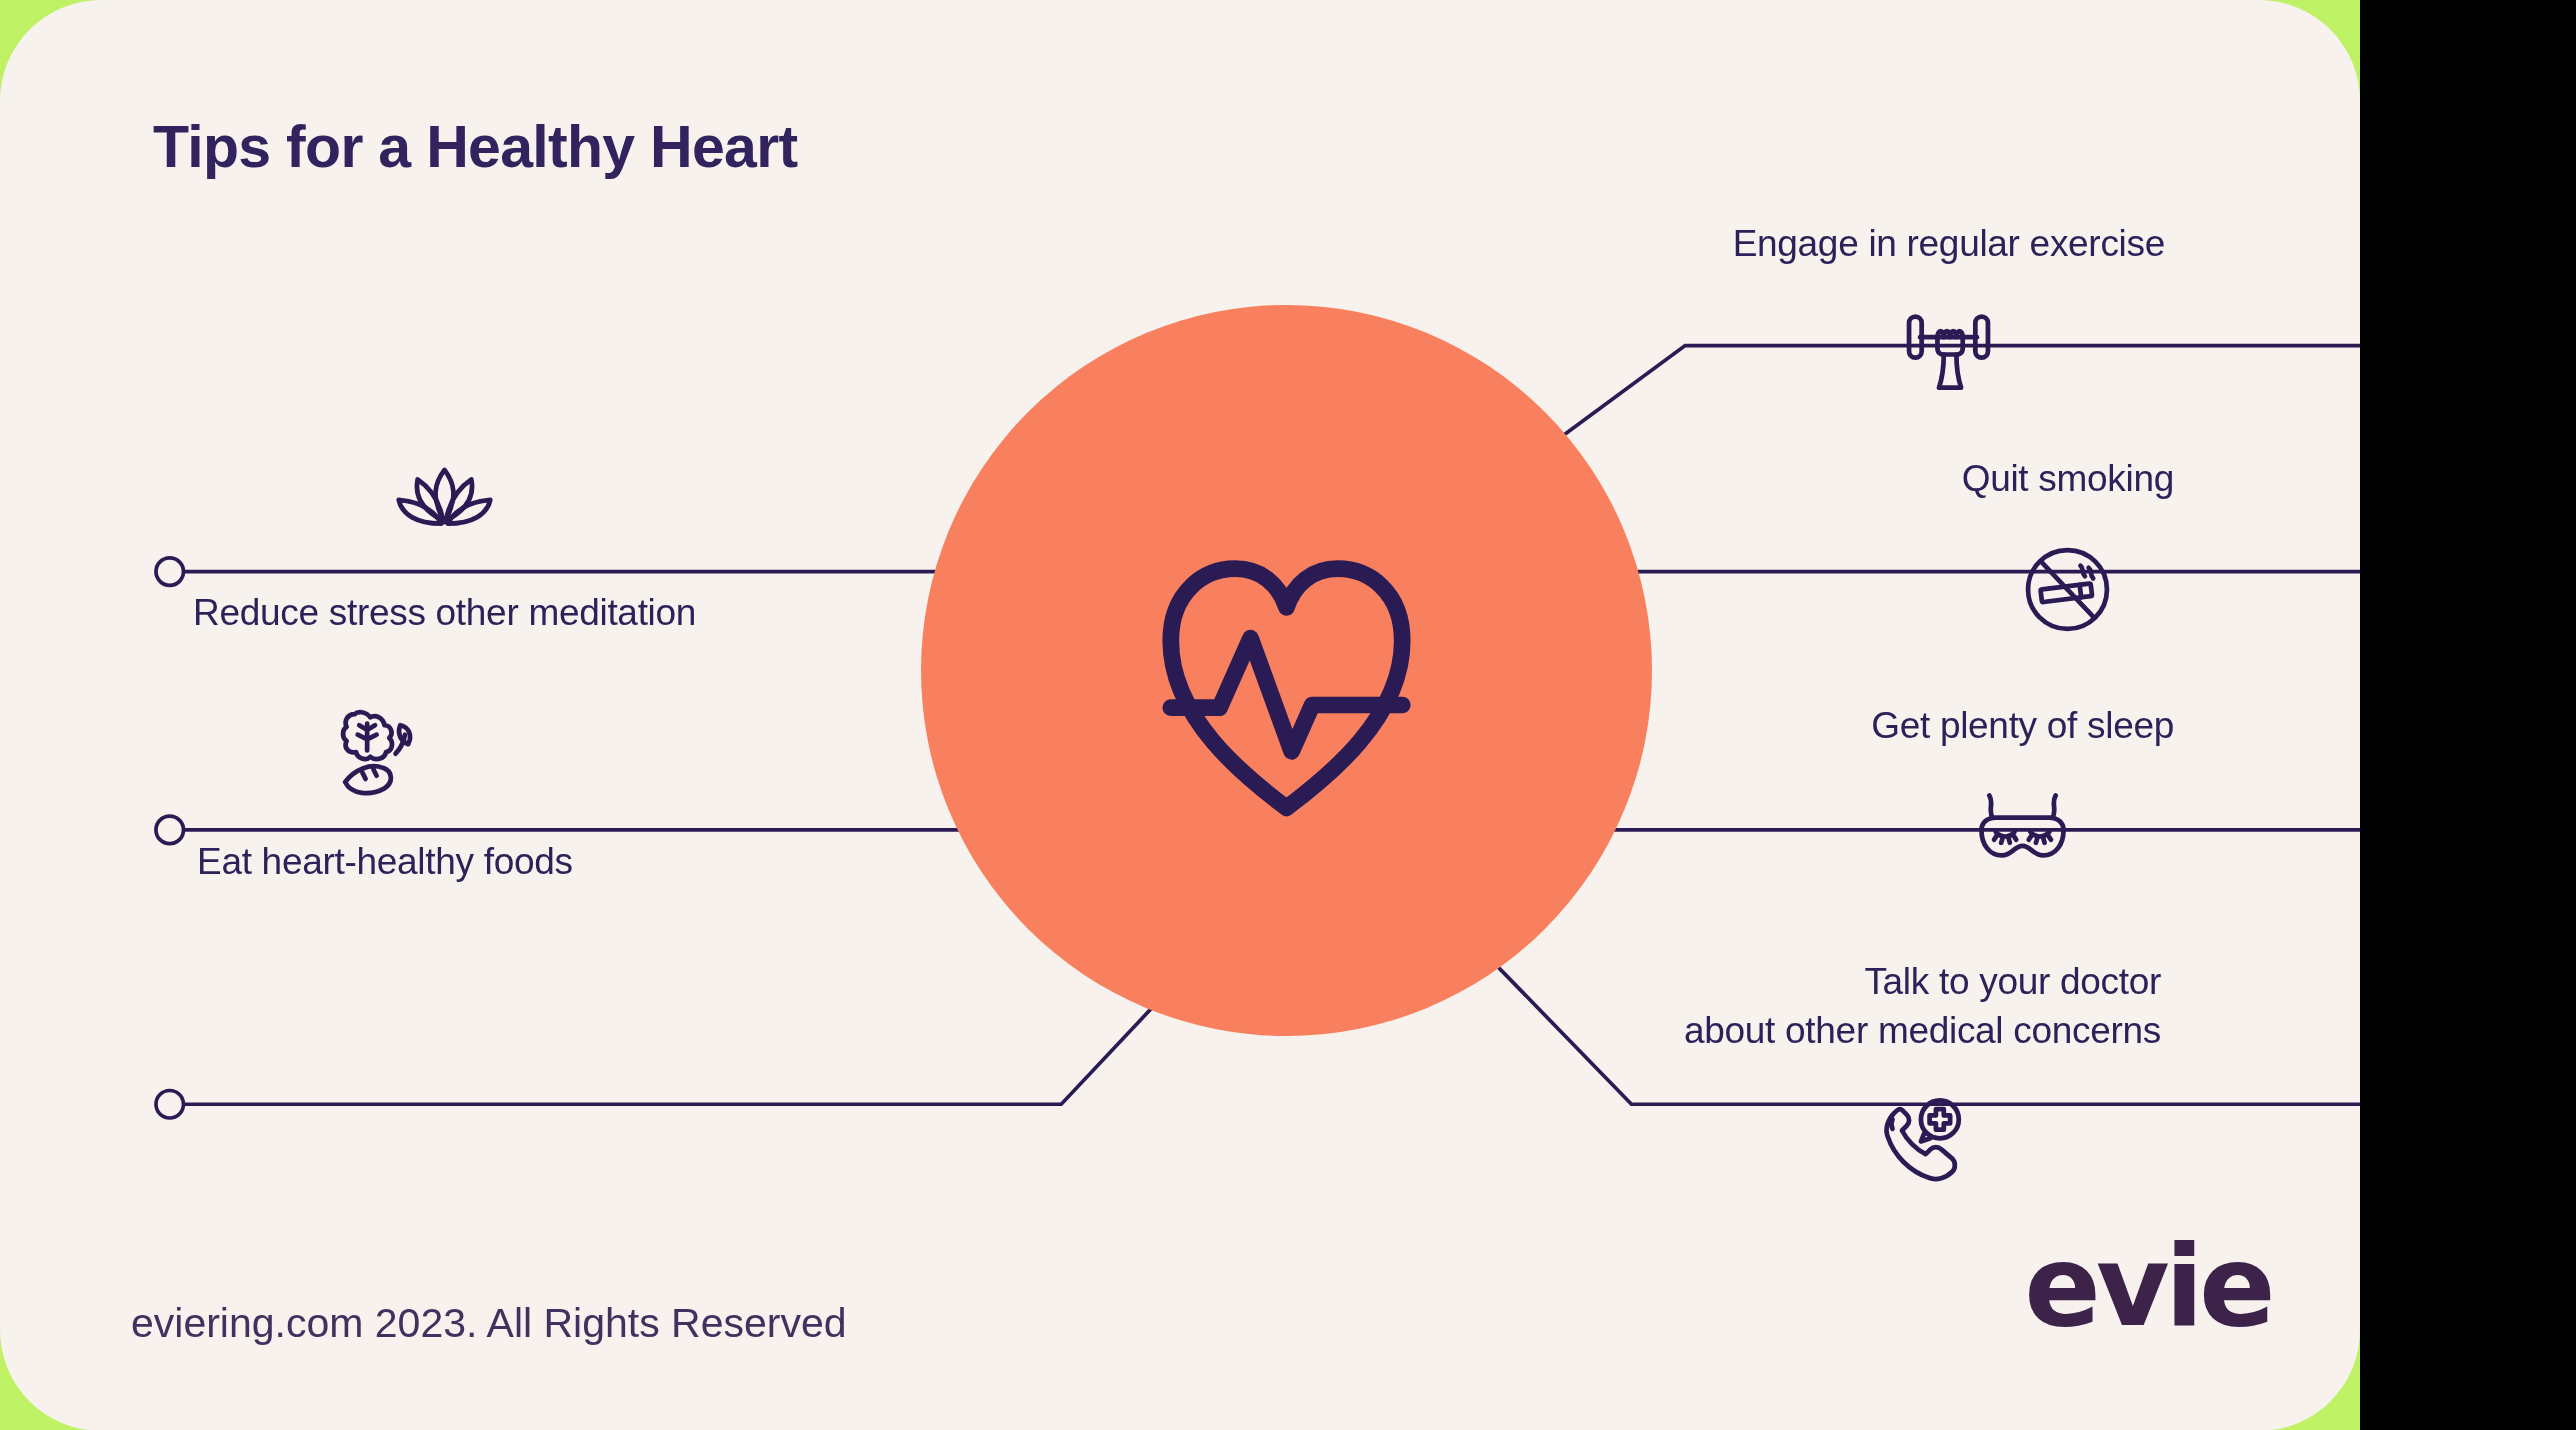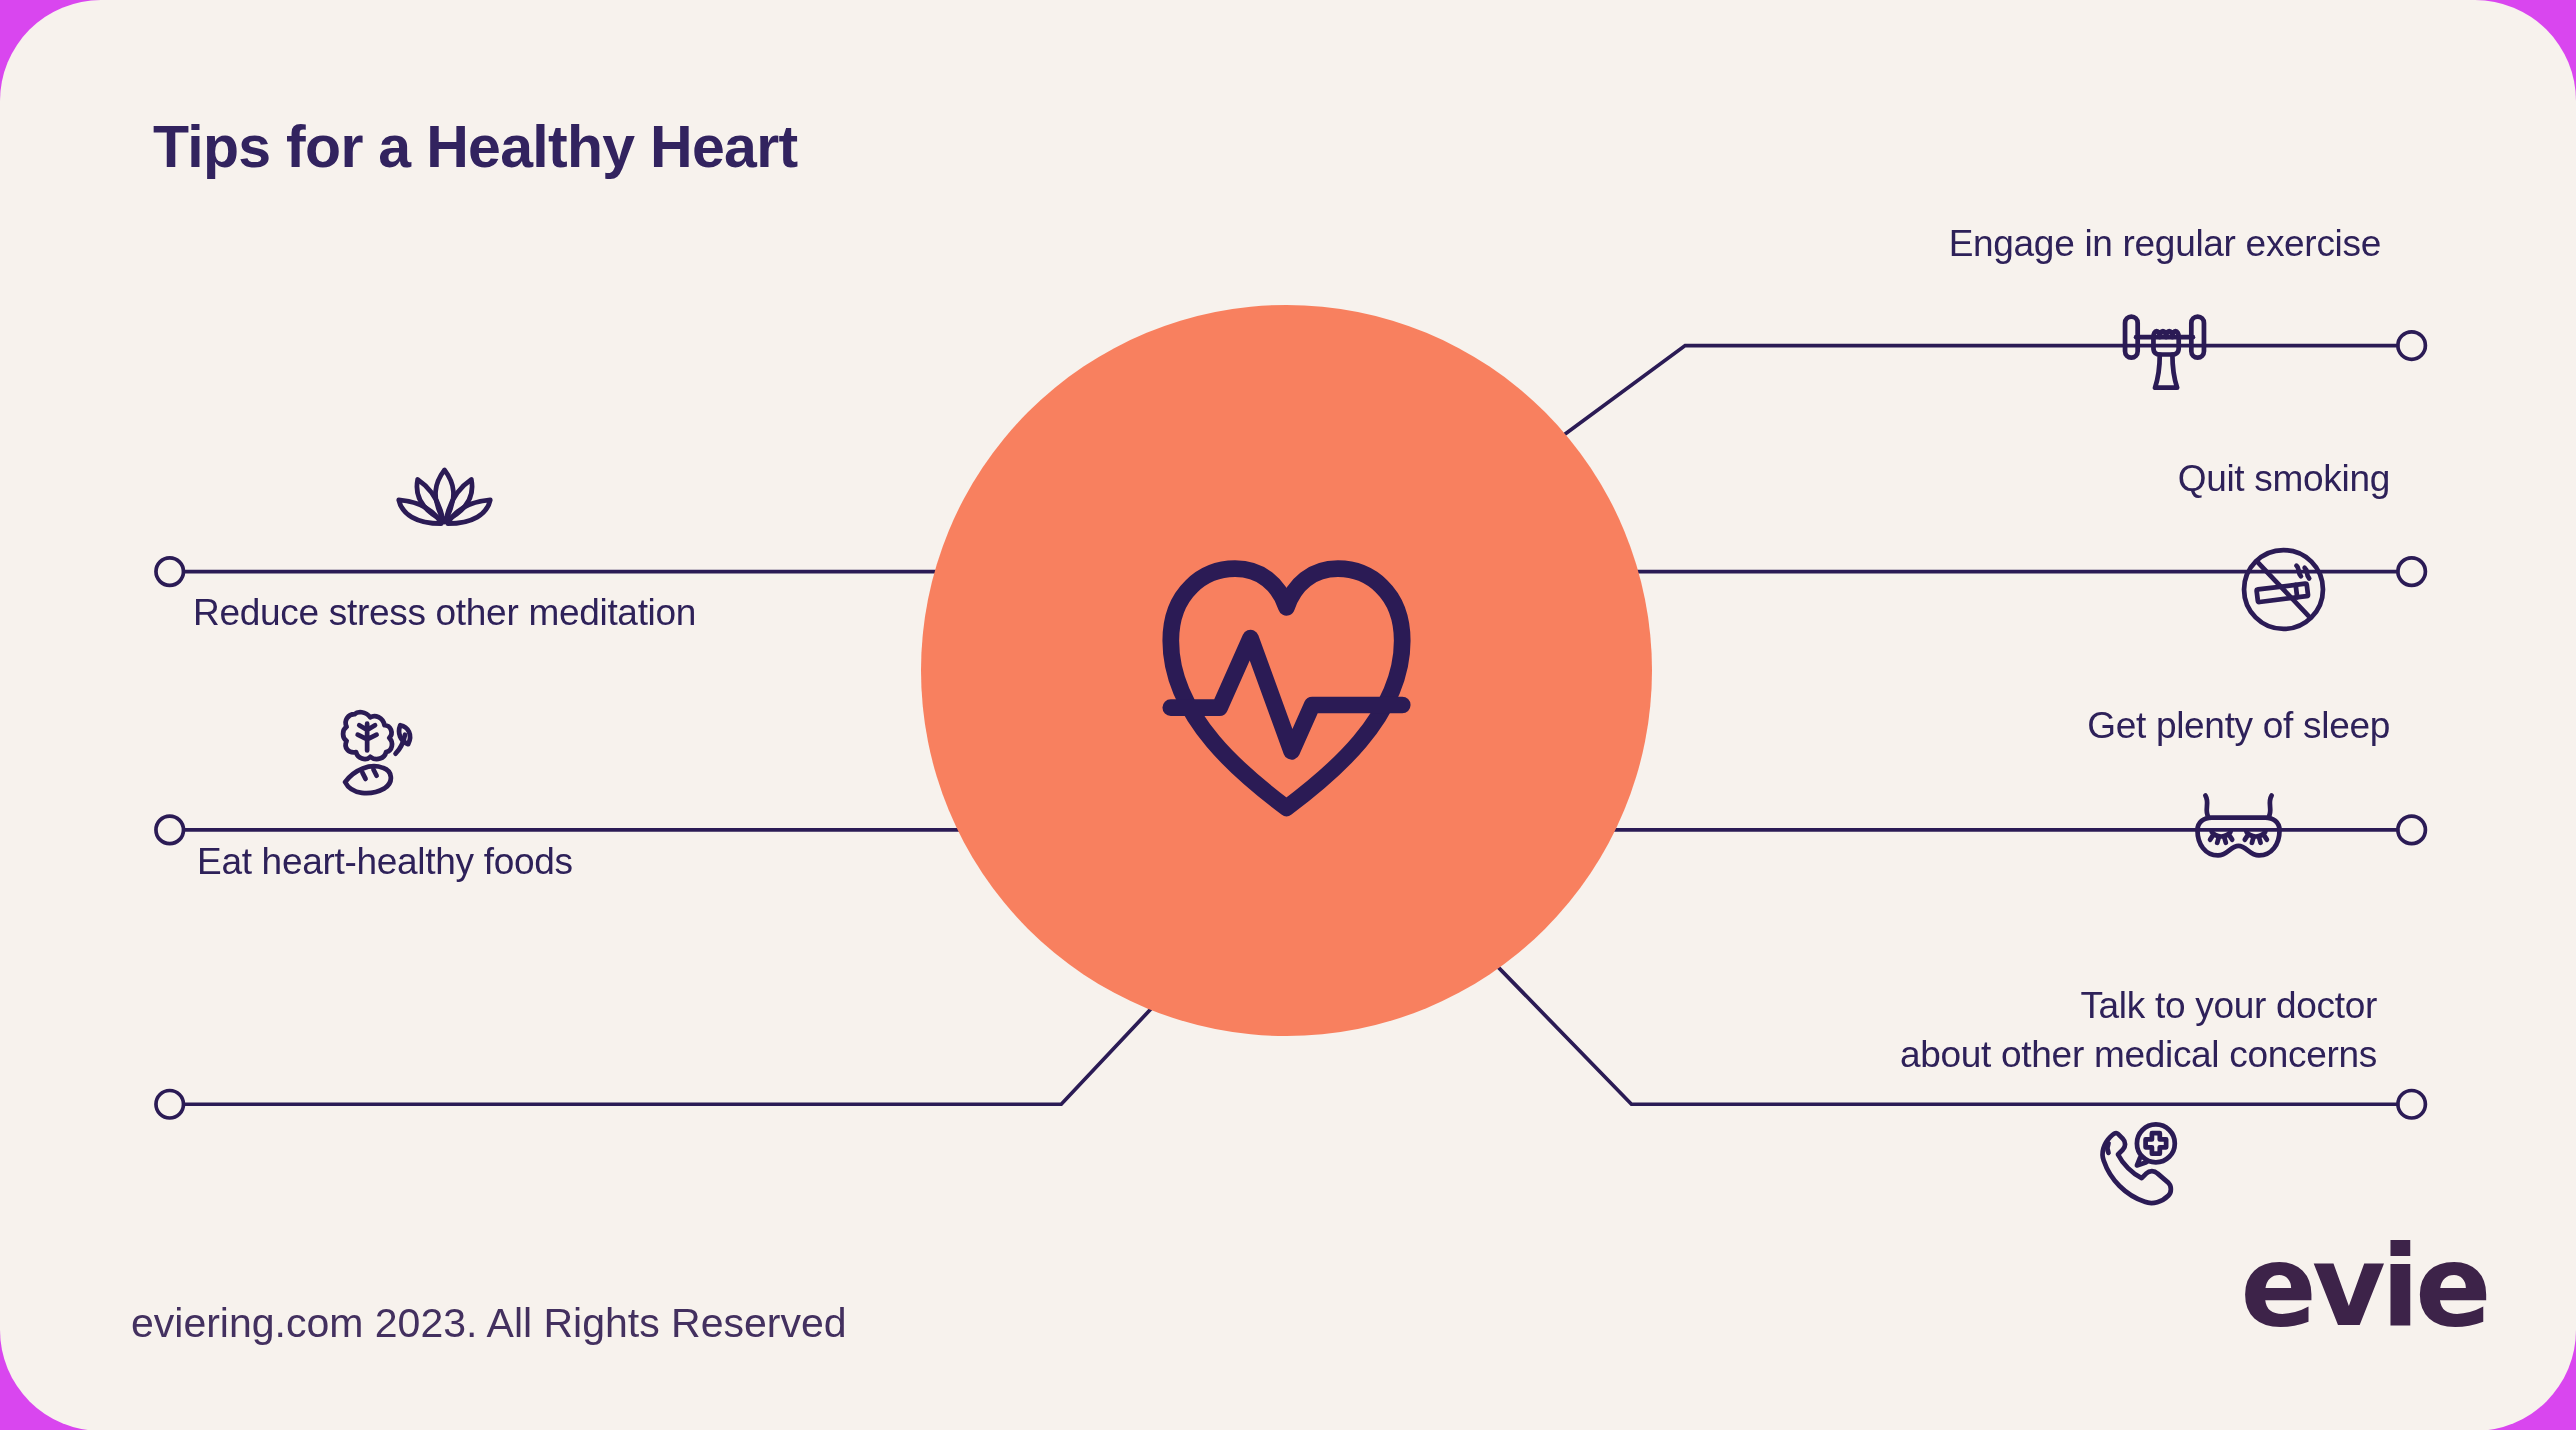--- a/index.html
+++ b/index.html
@@ -1,16 +1,16 @@
 <!DOCTYPE html>
 <html style="font-size:10.7px"><head>
 <meta charset="utf-8">
 <style>
   html,body{margin:0;padding:0;background:#000;}
-  .canvas{position:relative;width:2576px;height:1431px;background:#d946ef;overflow:hidden;
+  .canvas{position:relative;width:2360px;height:1431px;background:#bef264;overflow:hidden;
           font-family:"Liberation Sans", sans-serif;}
   .card{position:absolute;inset:0;background:#f7f2ed;border-radius:101px;}
   .title{position:absolute;left:153px;top:113px;font-size:59px;font-weight:600;
          color:#32235f;letter-spacing:-0.7px;}
   .connectors{position:absolute;left:0;top:0;width:2576px;height:1431px;}
   .center-circle{position:absolute;left:921px;top:305px;width:731px;height:731px;
                  border-radius:50%;background:#f8805f;display:flex;align-items:center;justify-content:center;}
   .center-circle svg{margin-top:32px;}
   .tip{position:absolute;display:flex;align-items:center;gap:36px;height:101px;flex-direction:column;}
   .tip .label{font-size:37px;color:#2e2159;font-weight:500;letter-spacing:-0.3px;line-height:49px;}
@@ -117,21 +117,21 @@
           <path d="M6 28 C6 23 10 20 15 20 H49 C54 20 58 23 58 28 C58 37 53 44 45 44 C39 44 37 38 32 38 C27 38 25 44 19 44 C11 44 6 37 6 28 Z"></path>
           <path d="M13 20 C10 15 14 11 11 6 M51 20 C54 15 50 11 53 6"></path>
           <path d="M15 29 C18 33 24 33 27 29"></path>
           <path d="M16 31 L14 34 M19.5 32.5 L18.5 36 M23 32.5 L24 36 M26 31 L28 34"></path>
           <path d="M37 29 C40 33 46 33 49 29"></path>
           <path d="M38 31 L36 34 M41.5 32.5 L40.5 36 M45 32.5 L46 36 M48 31 L50 34"></path>
         </svg>
       </div>
     </div>
 
-    <div class="tip right" style="right:199px;top:957px;margin-top:24px;">
+    <div class="tip right" style="right:199px;top:957px;">
       <div class="label">
         <div>Talk to your doctor</div>
         <div>about other medical concerns</div>
       </div>
       <div class="icon-box">
         <svg class="icon" width="101" height="101" viewBox="0 0 64 64">
           <path d="M14 14 C10 18 8 24 10 29 C14 41 24 51 36 55 C41 57 47 55 51 51 C53 49 53 45 51 43 L44 37 C42 35 39 35 37 37 L34 40 C28 37 22 31 19 25 L22 22 C24 20 24 17 22 15 L19 12 C17.5 10.5 15.5 12.5 14 14 Z"></path>
           <path d="M13 18 C12 20 12 22 13 24"></path>
           <circle cx="43" cy="18" r="12"></circle>
           <path d="M33 27 L31 32 L37 30"></path>

